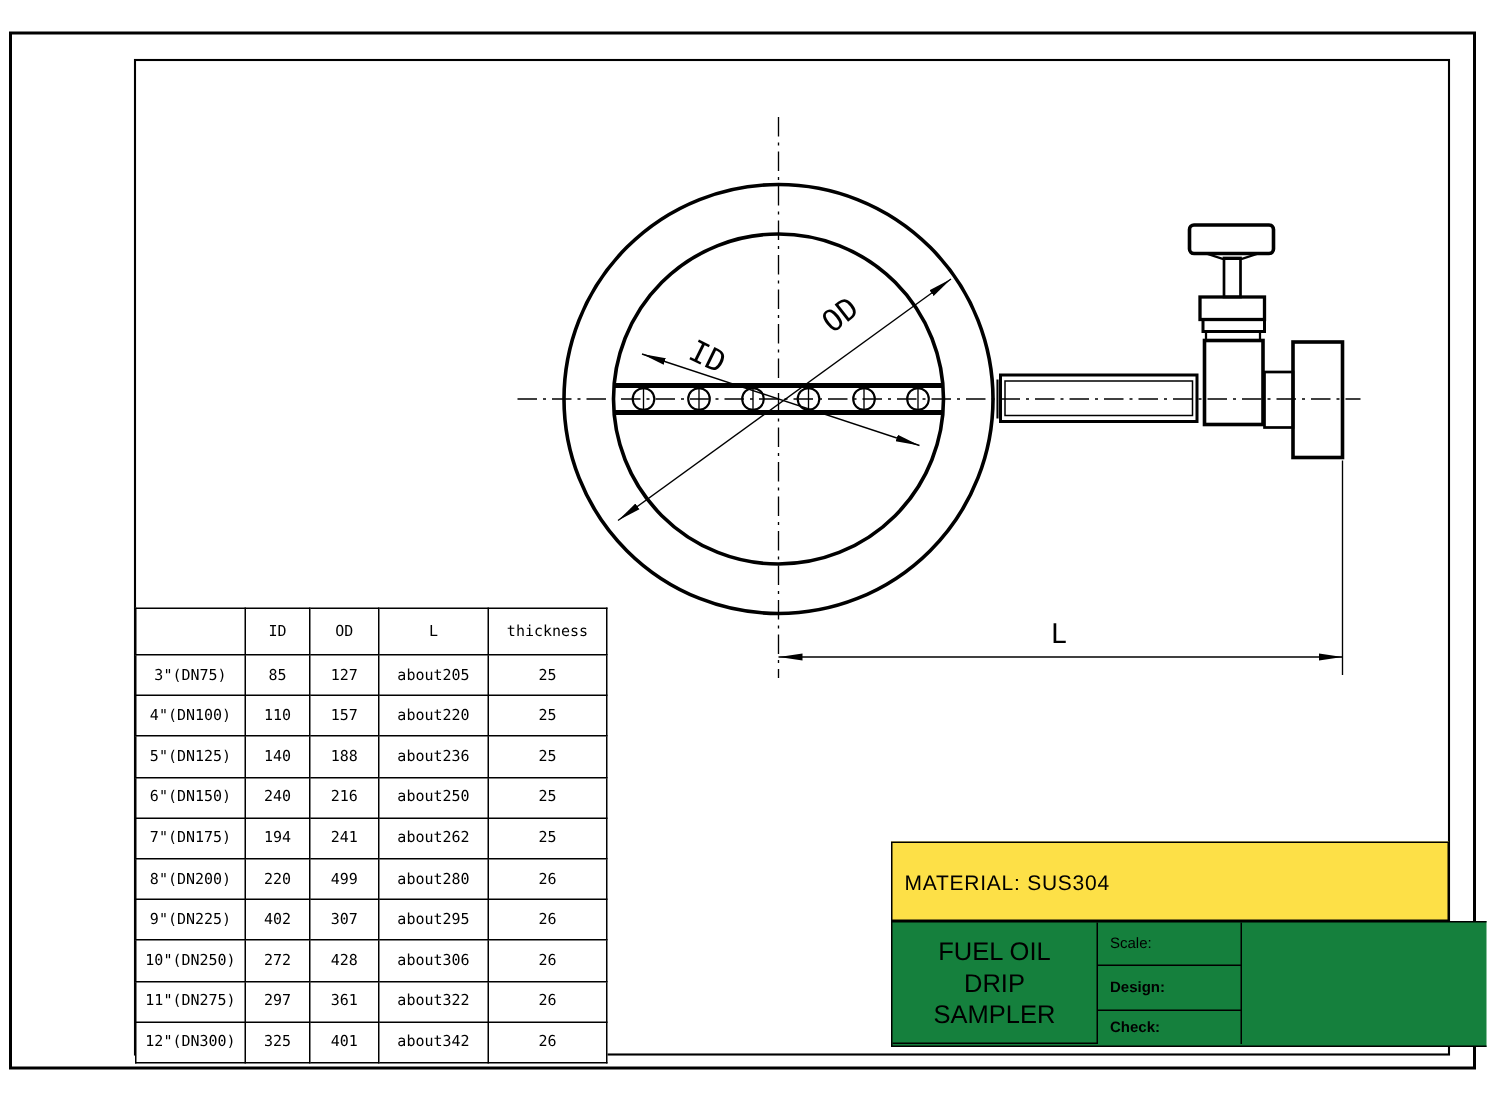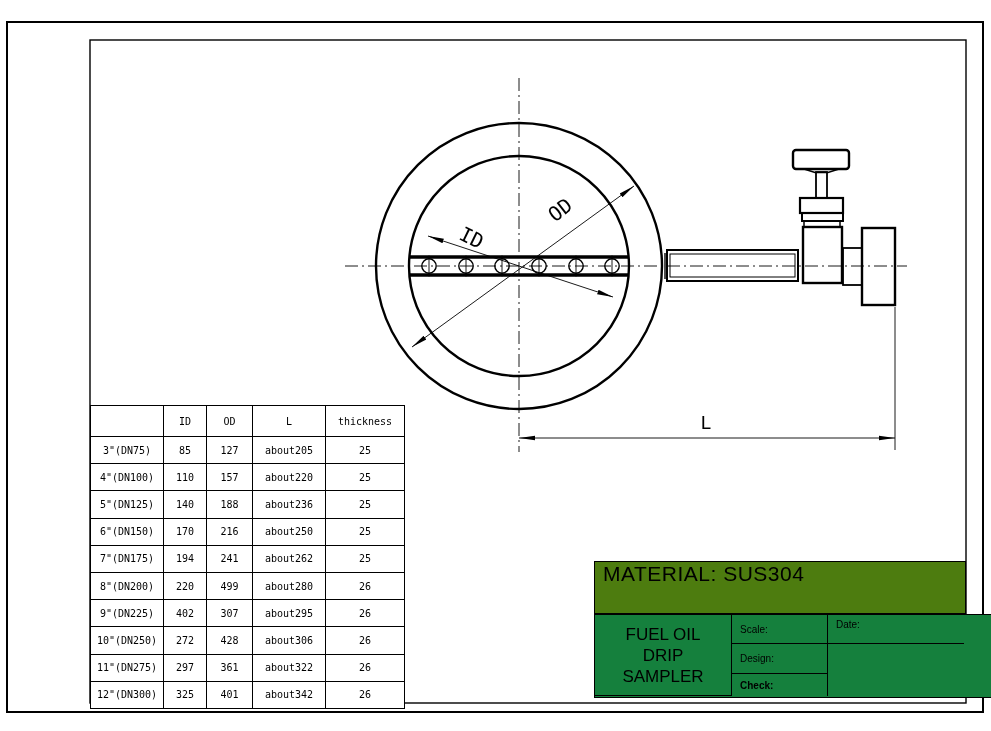--- a/index.html
+++ b/index.html
@@ -15,22 +15,22 @@
   .size-table{position:absolute;left:90px;top:405px;border-collapse:collapse;
       table-layout:fixed;background:#fff;
       font-family:"DejaVu Sans Mono",monospace;font-size:10px;color:#000;}
   .size-table th,.size-table td{border:1px solid #000;text-align:center;
       padding:0;font-weight:normal;overflow:hidden;white-space:nowrap;}
   .size-table th{height:30px;}
   .size-table td{height:26.2px;}
 
   
   .matbox{position:absolute;left:594px;top:561px;width:372px;height:53px;
-      border:1.5px solid #000;box-sizing:border-box;background:#4d7c0f;
-      display:flex;padding-left:8px;font-size:21px;letter-spacing:0.5px;}
+      border:1.5px solid #000;box-sizing:border-box;background:#fde047;
+      display:flex;align-items:center;padding-left:8px;font-size:14px;letter-spacing:0.5px;}
   .tblock{position:absolute;left:594px;top:614px;width:448px;height:84px;
       border:1.5px solid #000;box-sizing:border-box;background:#15803d;
       display:grid;grid-template-columns:137px 96px 136px;grid-template-rows:29px 30px 22px;}
   .tb-cell{border-right:1.2px solid #000;border-bottom:1.2px solid #000;
       box-sizing:border-box;display:flex;align-items:center;font-size:10px;
       padding-left:8px;}
   .tb-title{grid-row:1/4;grid-column:1;flex-direction:column;justify-content:center;
       padding:0;font-size:17px;line-height:21px;text-align:center;align-items:center;}
   .no-b{border-bottom:none;font-weight:bold;}
   .no-r{border-right:none;}
@@ -164,21 +164,21 @@
       </tr>
       <tr>
         <td>5"(DN125)</td>
         <td>140</td>
         <td>188</td>
         <td>about236</td>
         <td>25</td>
       </tr>
       <tr>
         <td>6"(DN150)</td>
-        <td>170</td>
+        <td>240</td>
         <td>216</td>
         <td>about250</td>
         <td>25</td>
       </tr>
       <tr>
         <td>7"(DN175)</td>
         <td>194</td>
         <td>241</td>
         <td>about262</td>
         <td>25</td>
@@ -225,17 +225,16 @@
   <span>MATERIAL: SUS304</span>
 </div>
 
 <div class="tblock">
   <div class="tb-cell tb-title">
     <div>FUEL OIL</div>
     <div>DRIP</div>
     <div>SAMPLER</div>
   </div>
   <div class="tb-cell" style="grid-row:1;grid-column:2;">Scale:</div>
-  <div class="tb-cell" style="grid-row:2;grid-column:2;">Design:</div>
+  <div class="tb-cell" style="grid-row:2;grid-column:2;font-weight:bold;">Design:</div>
   <div class="tb-cell no-b" style="grid-row:3;grid-column:2;">Check:</div>
-  <div class="tb-cell no-r" style="grid-row:1;grid-column:3;align-items:flex-start;padding-top:4px;">Date:</div>
   <div class="tb-cell no-r no-b" style="grid-row:2/4;grid-column:3;"></div>
 </div>
 
 </body></html>

